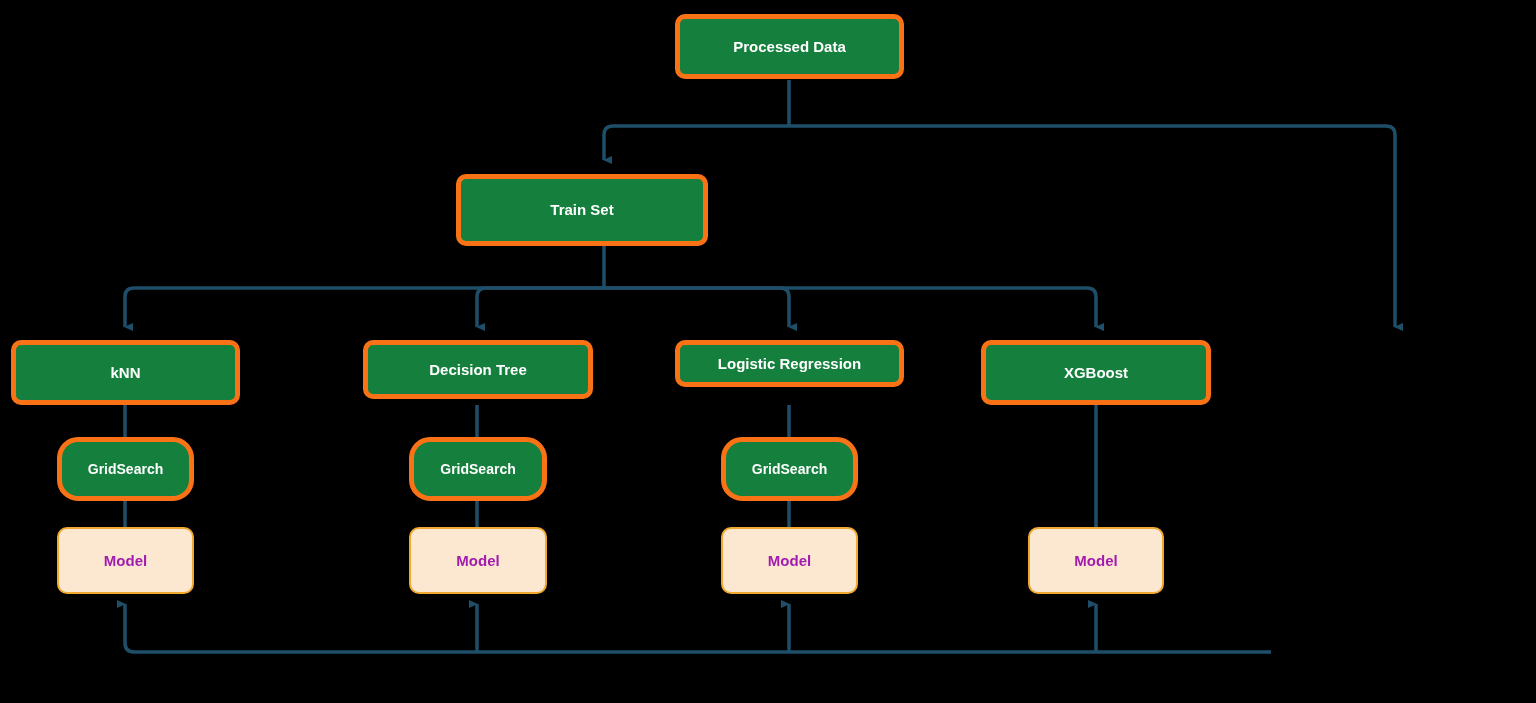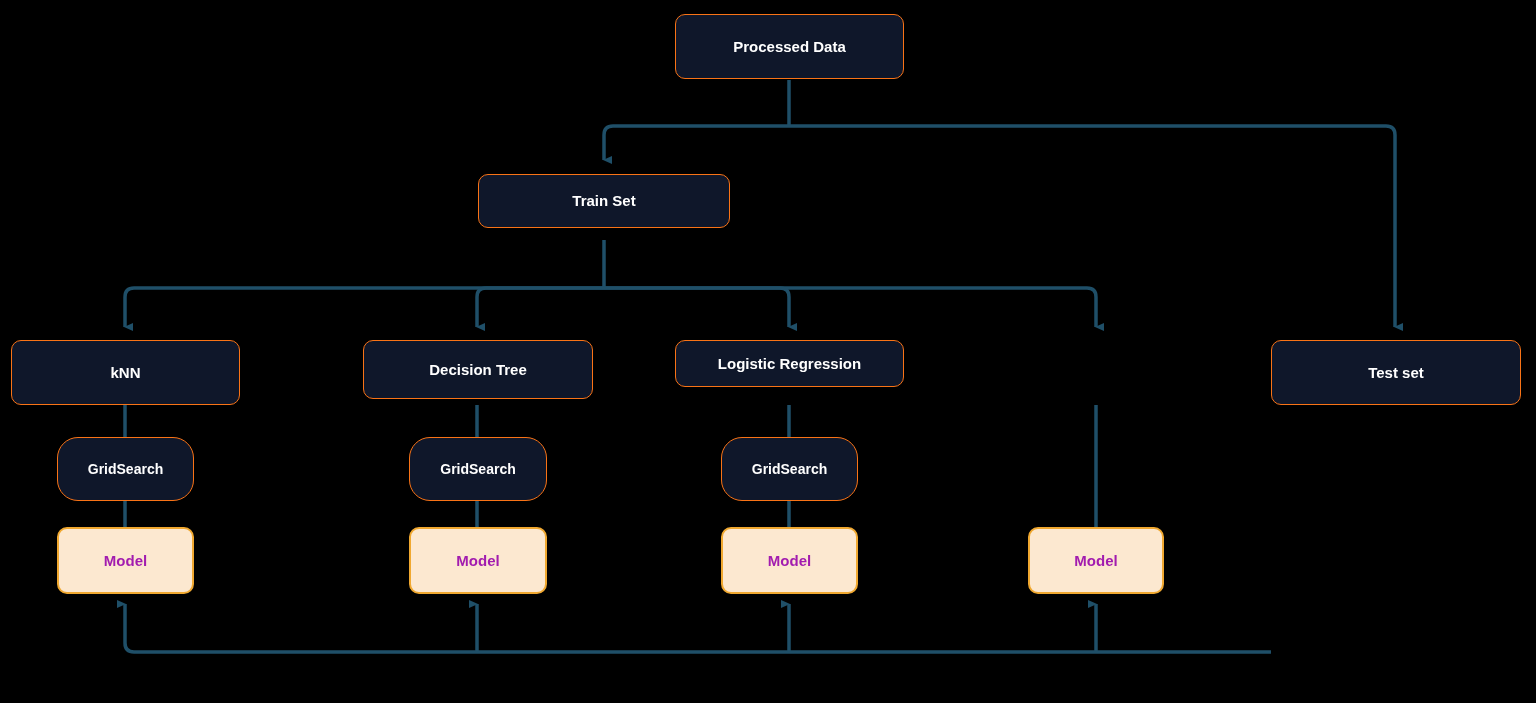--- a/index.html
+++ b/index.html
@@ -15,23 +15,23 @@
     position:absolute;
     box-sizing:border-box;
     display:flex;align-items:center;justify-content:center;
     text-align:center;
     border-radius:10px;
     font-weight:bold;
     line-height:1.15;
     z-index:2;
   }
   .node.blue{
-    background:#0f172a;
+    background:#15803d;
     color:#FFFFFF;
-    border:1px solid #f97316;
+    border:5px solid #f97316;
     font-size:15px;
   }
   .node.peach{
     background:#FCE8D0;
     color:#a21caf;
     border:2px solid #F0A830;
     font-size:15px;
   }
   .node.small{font-size:14px;border-radius:21px;}
 </style>
@@ -76,30 +76,30 @@
 
       <path d="M1271,652 L134,652 Q125,652 125,643 L125,604" marker-end="url(#arrowUp)"></path>
       <path d="M477,652 L477,604" marker-end="url(#arrowUp)"></path>
       <path d="M789,652 L789,604" marker-end="url(#arrowUp)"></path>
       <path d="M1096,652 L1096,604" marker-end="url(#arrowUp)"></path>
     </g>
   </svg>
 
   <div class="node blue" style="left:675px;top:14px;width:229px;height:65px;">Processed Data</div>
 
-  <div class="node blue" style="left:478px;top:174px;width:252px;height:54px;">Train Set</div>
+  <div class="node blue" style="left:456px;top:174px;width:252px;height:72px;">Train Set</div>
 
   <div class="node blue" style="left:11px;top:340px;width:229px;height:65px;">kNN</div>
 
   <div class="node blue" style="left:363px;top:340px;width:230px;height:59px;">Decision Tree</div>
 
   <div class="node blue" style="left:675px;top:340px;width:229px;height:47px;">Logistic Regression</div>
 
+  <div class="node blue" style="left:981px;top:340px;width:230px;height:65px;">XGBoost</div>
 
-  <div class="node blue" style="left:1271px;top:340px;width:250px;height:65px;">Test set</div>
 
   <div class="node blue small" style="left:57px;top:437px;width:137px;height:64px;">GridSearch</div>
 
   <div class="node blue small" style="left:409px;top:437px;width:138px;height:64px;">GridSearch</div>
 
   <div class="node blue small" style="left:721px;top:437px;width:137px;height:64px;">GridSearch</div>
 
   <div class="node peach" style="left:57px;top:527px;width:137px;height:67px;">Model</div>
 
   <div class="node peach" style="left:409px;top:527px;width:138px;height:67px;">Model</div>

